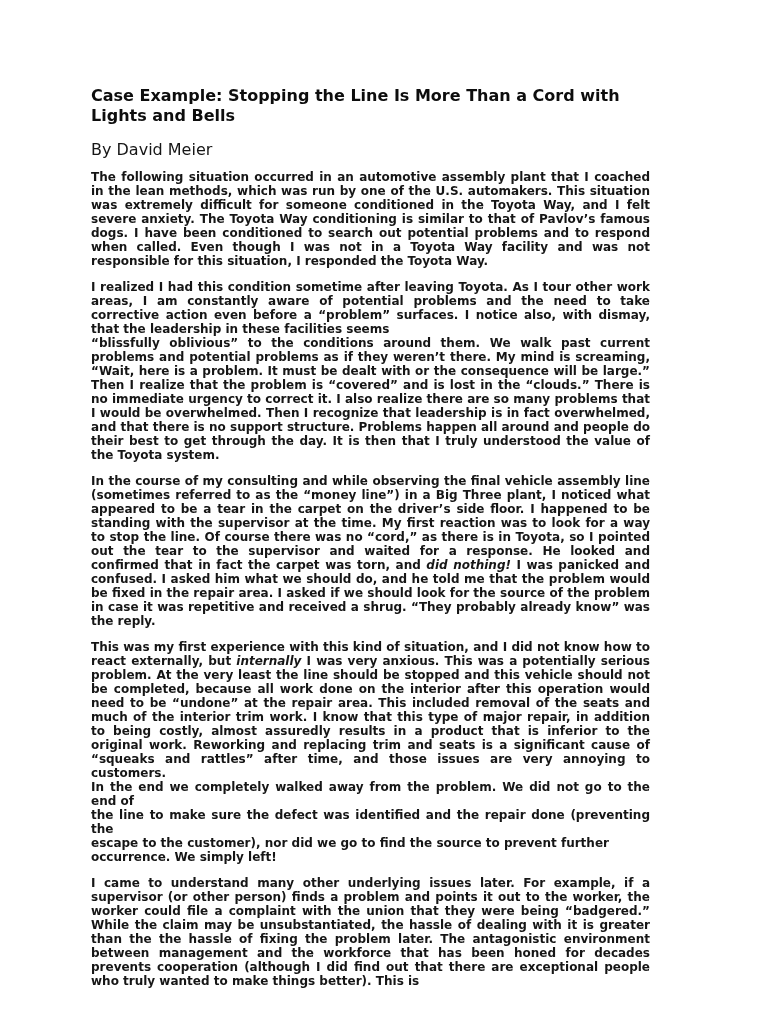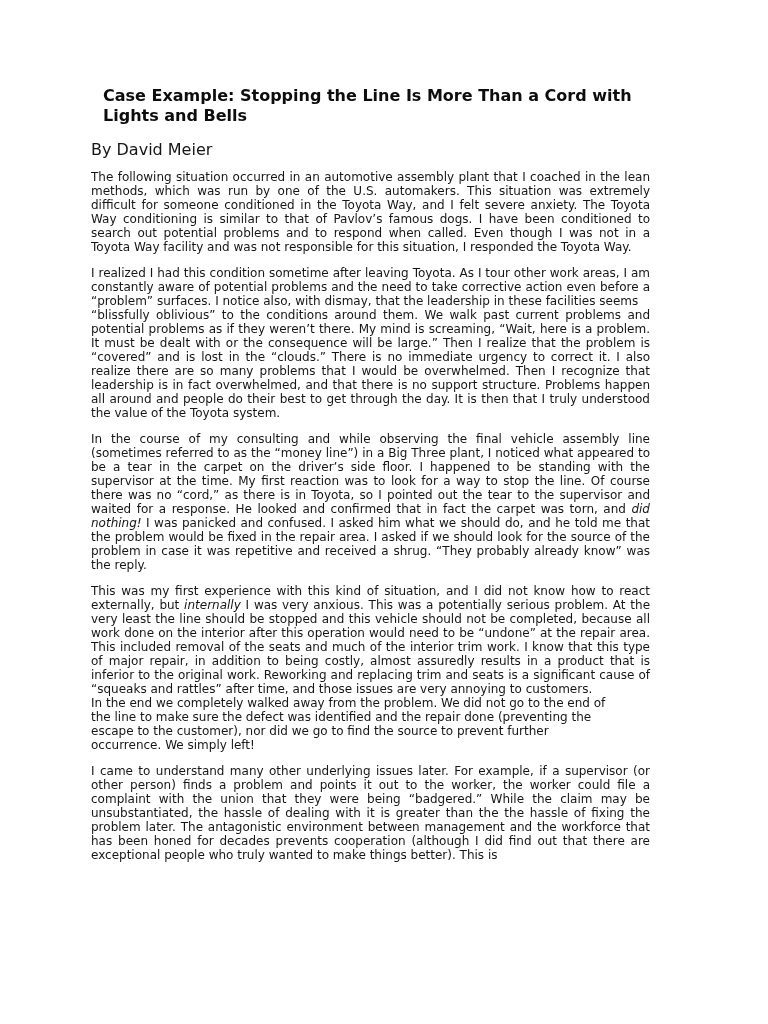--- a/index.html
+++ b/index.html
@@ -22,32 +22,33 @@
     background: #ffffff;
   }
   .content {
     width: 559px;
   }
   .doc-title {
     font-size: 16px;
     line-height: 20px;
     font-weight: bold;
     color: #0d0d0d;
-    margin: 0 0 17px 12px;
+    margin: 0 0 17px 0;
   }
   .byline {
     font-size: 16px;
     line-height: 14px;
     margin: 0 0 13px 0;
   }
   .para {
     font-size: 12px;
     line-height: 14px;
     text-align: justify;
     margin: 0 0 12px 0;
+    font-weight: bold;
   }
   .para em {
     font-style: italic;
   }
 </style>
 </head>
 <body>
 
 <div class="page">
   <div class="content">

